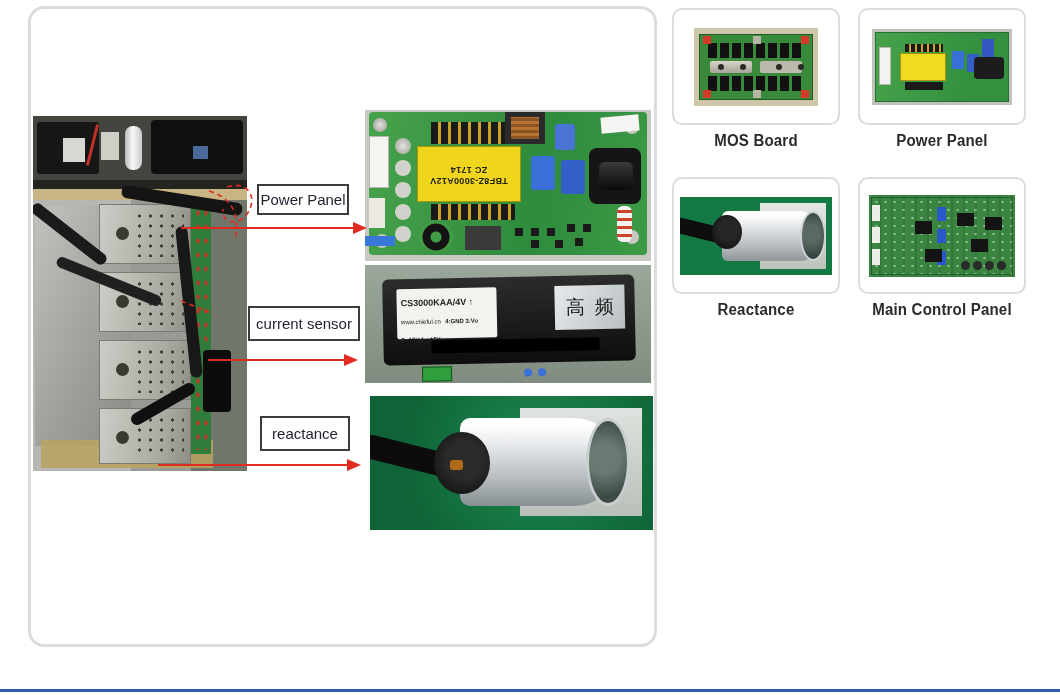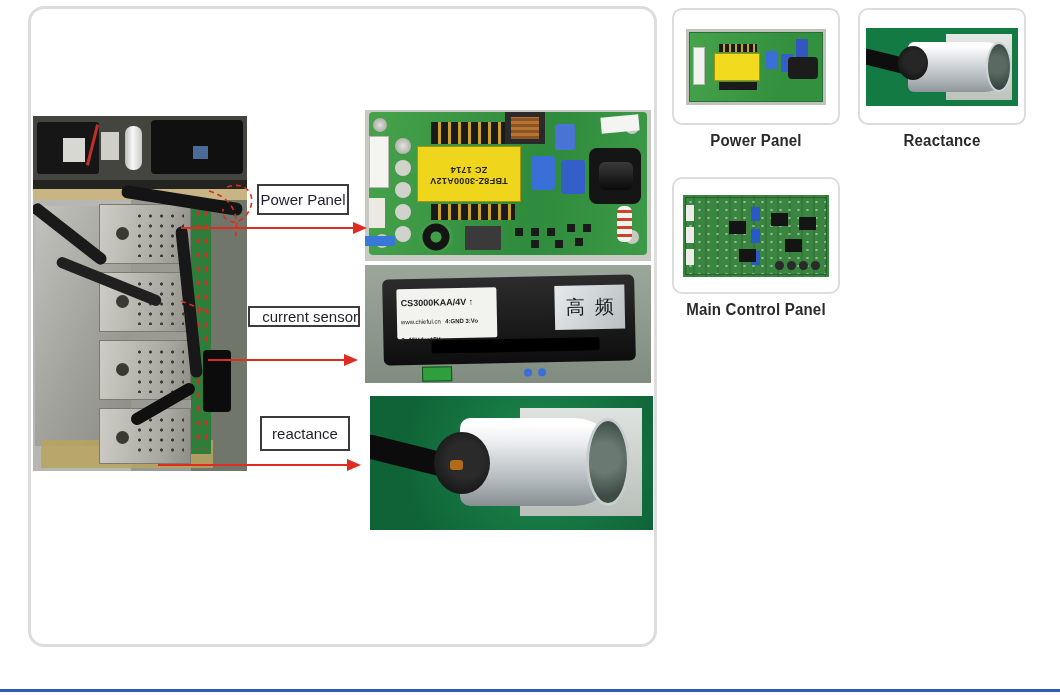--- a/index.html
+++ b/index.html
@@ -46,21 +46,21 @@
   .m-cab3 { left:20px; top:76px; width:112px; height:11px; background:#202020; border-radius:6px; transform:rotate(22deg); }
   .m-cab4 { left:150px; top:26px; width:12px; height:152px; background:#181818; border-radius:6px; transform:rotate(-6deg); }
   .m-cab5 { left:94px; top:198px; width:72px; height:12px; background:#101010; border-radius:6px; transform:rotate(-30deg); }
   .m-blackbox { left:170px; top:150px; width:28px; height:62px; background:#0c0c0c; border-radius:4px; }
 
   
   .callout { position:absolute; background:#fff; border:2px solid var(--label-border,#3c3c3c);
     display:flex; align-items:center; justify-content:center;
     font-size:15px; color:#1f1f2e; }
   .callout-power { left:226px; top:175px; width:92px; height:31px; }
-  .callout-sensor { left:217px; top:297px; width:112px; height:21px;justify-content:flex-end; }
+  .callout-sensor { left:217px; top:297px; width:112px; height:35px; }
   .callout-react { left:229px; top:407px; width:90px; height:35px; }
 
   
   .photo-power-board { left:334px; top:101px; width:286px; height:151px; background:#c7c9c3; overflow:hidden; }
   .pb-board { left:4px; top:2px; width:278px; height:143px; border-radius:4px;
     background:linear-gradient(100deg,#46a24a,#2f8b3d 60%,#3d9a46); }
   .pb-screw { left:8px; top:8px; width:14px; height:14px; border-radius:50%;
     background:radial-gradient(#e0e0dc,#9a9a94);
     box-shadow:252px 2px 0 #c8c8c2, 2px 116px 0 #c8c8c2, 252px 112px 0 #c8c8c2; }
   .pb-windings { left:66px; top:12px; width:84px; height:22px;
@@ -357,20 +357,30 @@
       <polygon class="arrow-head" points="316,450 330,456 316,462"></polygon>
       <path class="dash" d="M196,178 c20,-7 32,10 20,27 c-9,13 -26,9 -24,-5"></path>
       <path class="dash" d="M178,182 q34,10 26,48"></path>
       <path class="dash" d="M150,292 l28,11"></path>
     </svg>
   </div>
 
   <div class="parts-grid">
 
 
+      <div class="part-cell">
+        <div class="part-card">
+          <div class="thumb thumb-mos">
+            <i class="p1"></i>
+            <i class="p2"></i>
+            <i class="p3"></i>
+          </div>
+        </div>
+        <div class="part-caption">MOS Board</div>
+      </div>
 
       <div class="part-cell">
         <div class="part-card">
           <div class="thumb thumb-power">
             <i class="p1"></i>
             <i class="p2"></i>
             <i class="p3"></i>
           </div>
         </div>
         <div class="part-caption">Power Panel</div>

